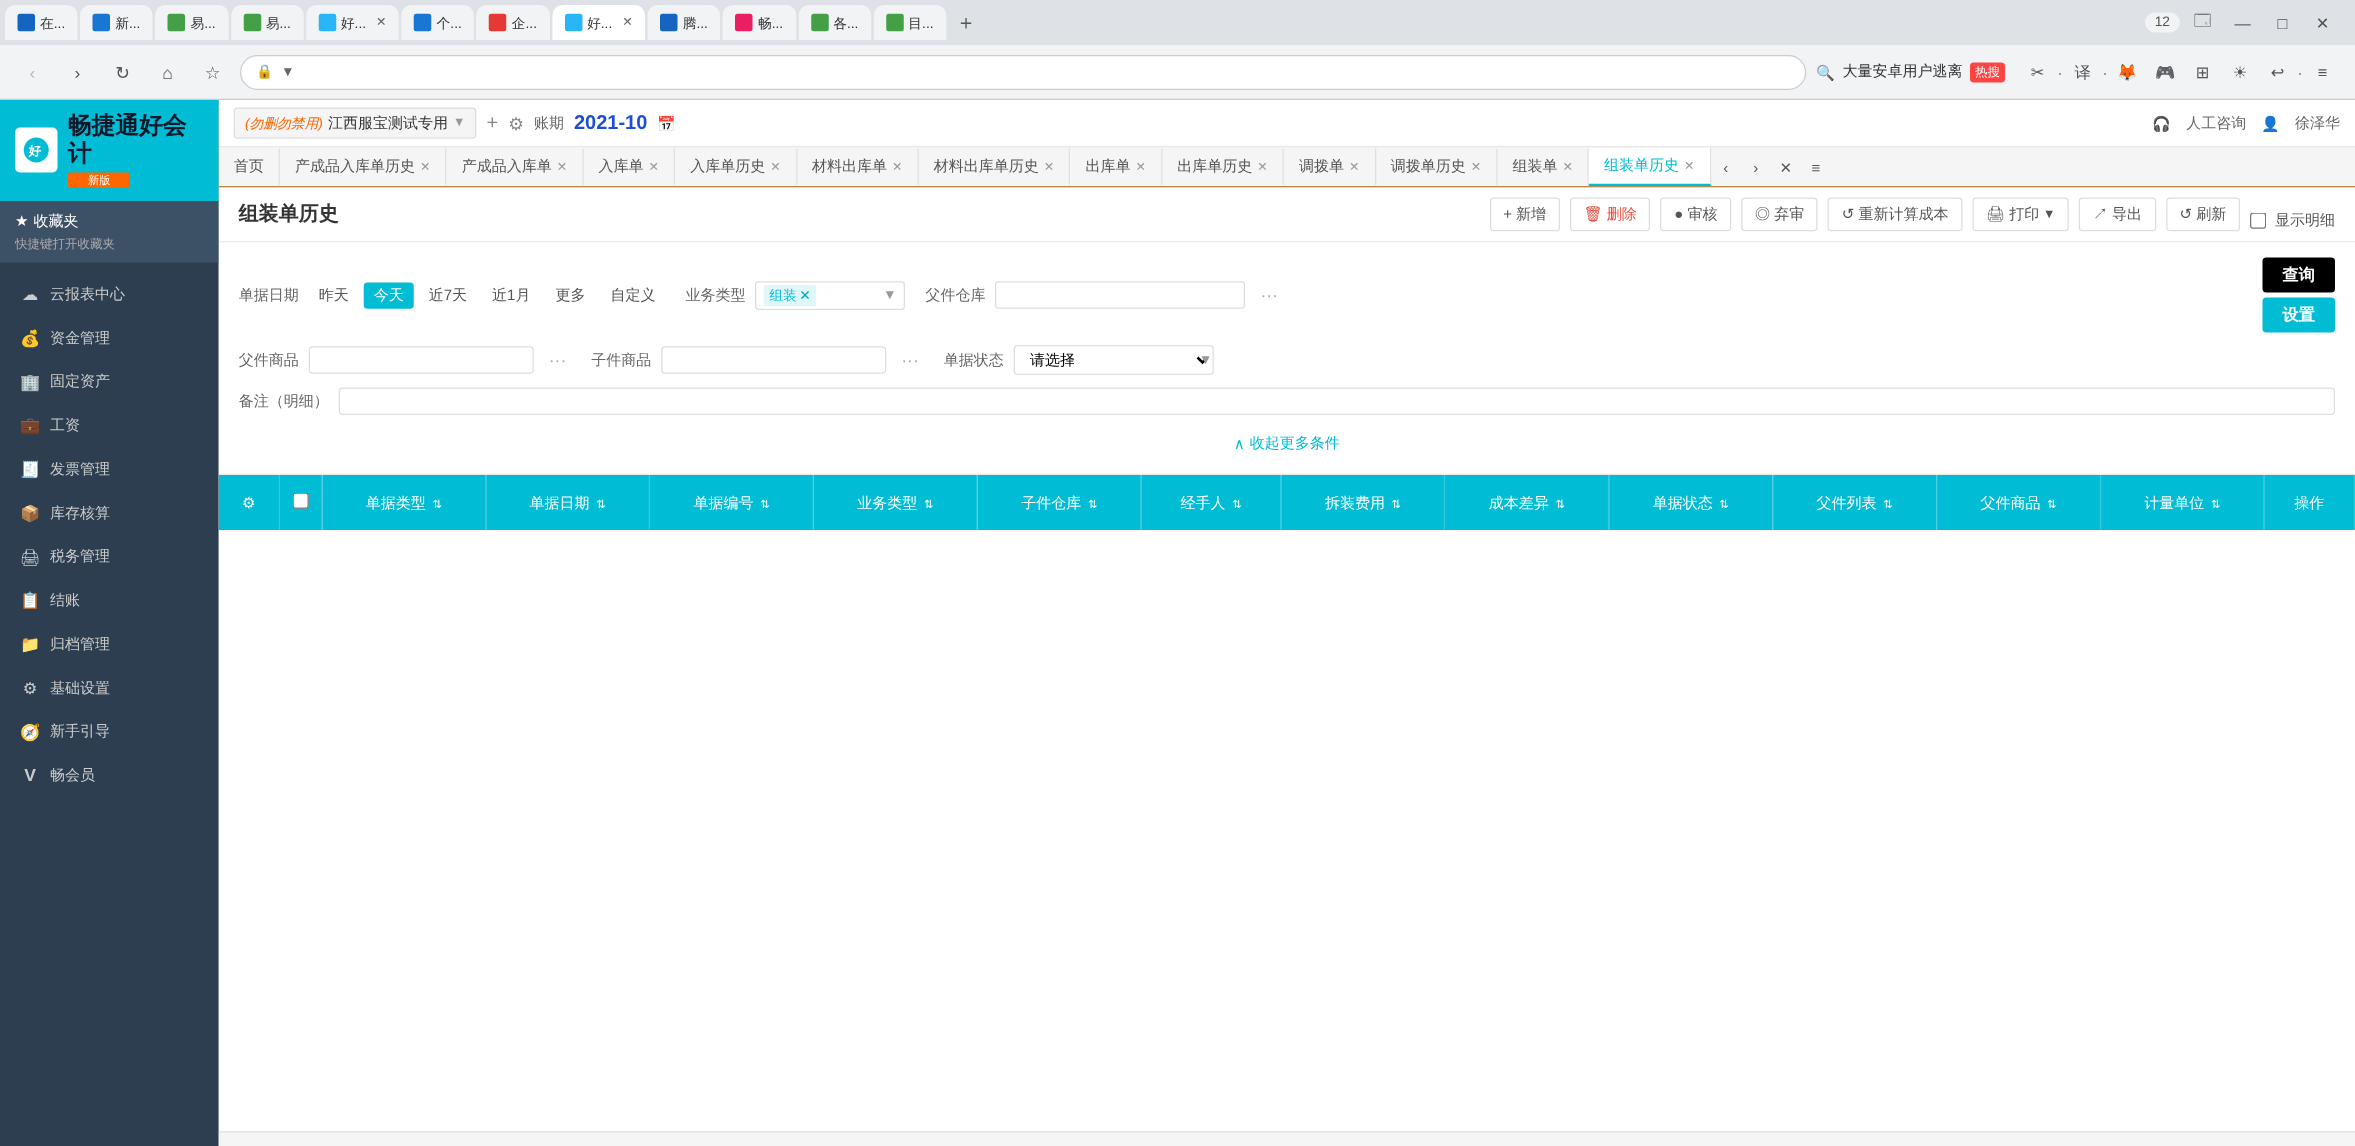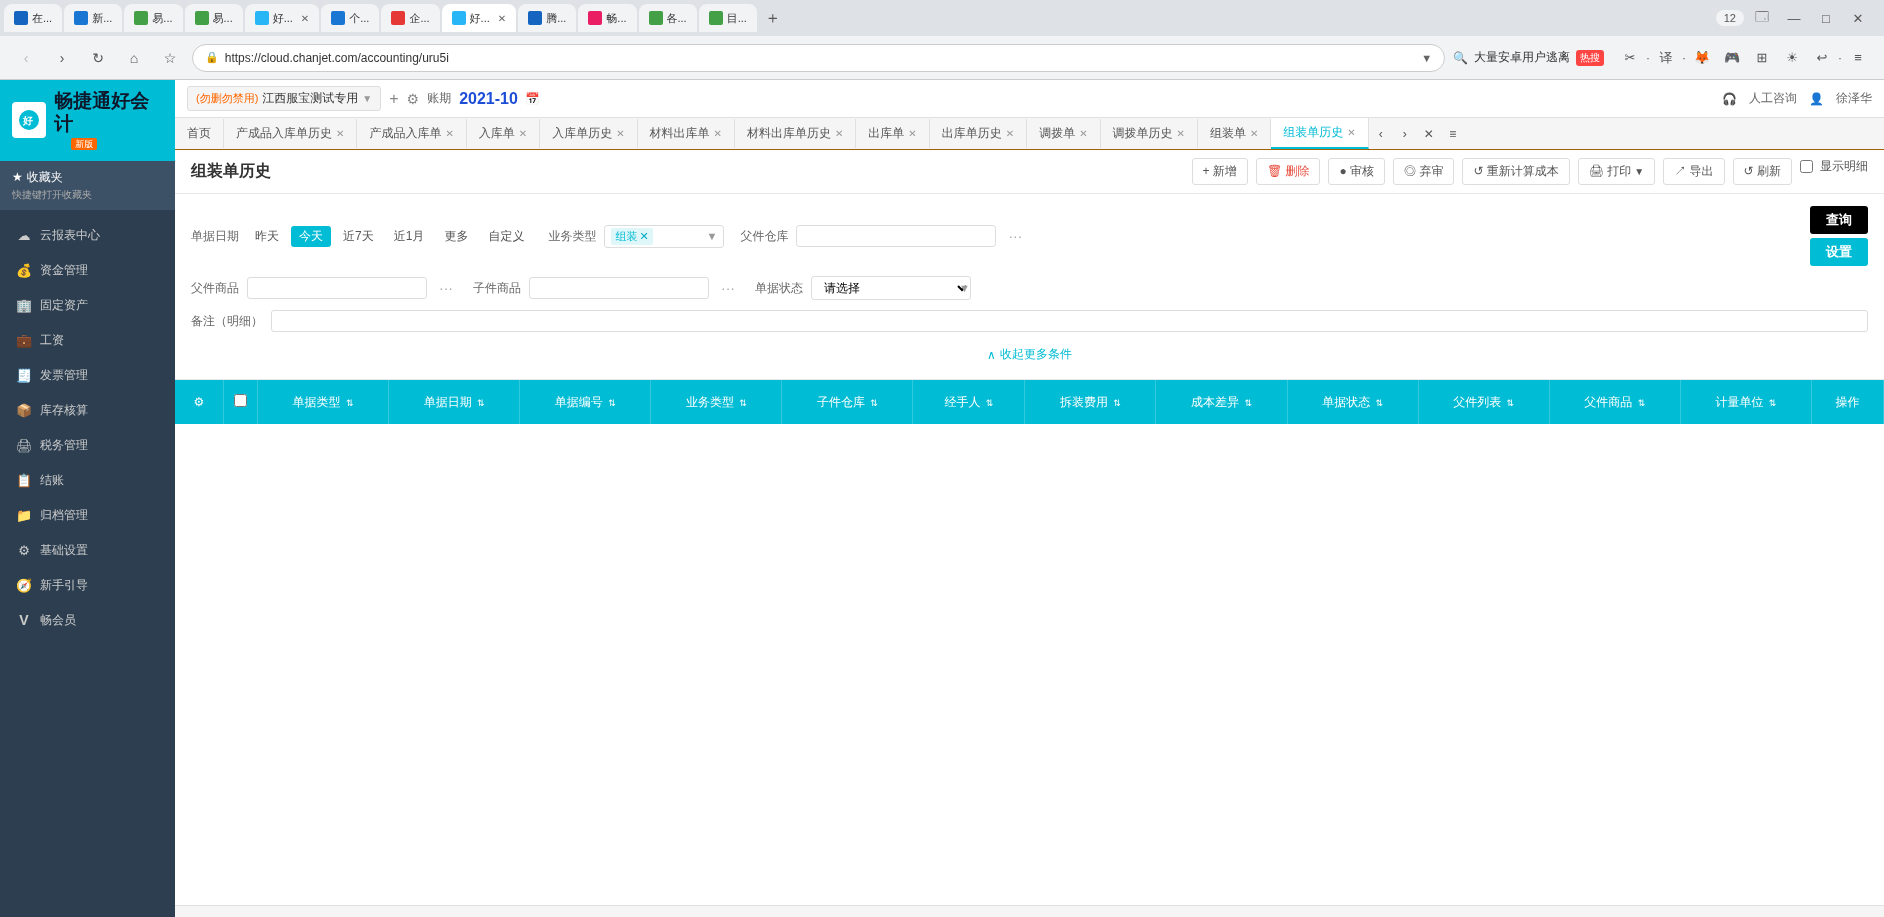--- a/index.html
+++ b/index.html
@@ -26,21 +26,21 @@
     .menu-icon-btn { width: 28px; height: 28px; display: flex; align-items: center; justify-content: center; cursor: pointer; font-size: 13px; color: #555; }
 
     
     .app-wrapper { display: flex; width: 1884px; height: 837px; }
 
     
     .sidebar { width: 175px; background: #2c3e50; display: flex; flex-direction: column; flex-shrink: 0; }
     .sidebar-logo { background: #00bcd4; padding: 10px 12px; display: flex; align-items: center; gap: 8px; }
     .logo-icon { width: 36px; height: 36px; background: #fff; border-radius: 4px; display: flex; align-items: center; justify-content: center; font-size: 10px; color: #00bcd4; font-weight: bold; }
     .logo-text { color: #0f172a; font-size: 19px; font-weight: bold; line-height: 1.2; }
-    .logo-badge { background: #ff6600; color: #fff; font-size: 9px; padding: 1px 4px; border-radius: 2px; margin-left: 17px; }
+    .logo-badge { background: #ff6600; color: #fff; font-size: 9px; padding: 1px 16px; border-radius: 2px; }
 
     .sidebar-collection { background: #3d5166; padding: 8px 12px; }
     .collection-title { color: #fff; font-size: 12px; display: flex; align-items: center; gap: 4px; }
     .collection-subtitle { color: #aaa; font-size: 10px; margin-top: 2px; }
 
     .sidebar-nav { flex: 1; padding: 8px 0; overflow-y: auto; }
     .nav-item { display: flex; align-items: center; padding: 9px 16px; color: #ccc; cursor: pointer; gap: 8px; font-size: 12px; }
     .nav-item .nav-icon { width: 16px; height: 16px; display: flex; align-items: center; justify-content: center; font-size: 13px; }
 
     
@@ -56,21 +56,21 @@
     
     .tab-bar { display: flex; align-items: center; background: #f5f5f5; border-bottom: 1px solid #a16207; overflow-x: auto; flex-shrink: 0; white-space: nowrap; }
     .page-tab { display: inline-flex; align-items: center; padding: 6px 12px; font-size: 12px; color: #555; cursor: pointer; border-right: 1px solid #e0e0e0; gap: 4px; white-space: nowrap; flex-shrink: 0; }
     .page-tab.active { background: #fff; color: #00bcd4; border-bottom: 2px solid #00bcd4; }
     .page-tab .tab-x { color: #999; font-size: 10px; cursor: pointer; }
     .tab-scroll-btn { width: 24px; height: 30px; display: flex; align-items: center; justify-content: center; cursor: pointer; color: #555; font-size: 12px; flex-shrink: 0; }
 
     
     .page-header { display: flex; align-items: center; padding: 8px 16px; border-bottom: 1px solid #e8e8e8; background: #fff; flex-shrink: 0; }
     .page-title { font-size: 16px; font-weight: bold; color: #333; }
-    .header-actions { margin-left: auto; display: flex; align-items: flex-start; gap: 8px; }
+    .header-actions { margin-left: auto; display: flex; align-items: flex-end; gap: 8px; }
     .action-btn { display: flex; align-items: center; gap: 3px; padding: 4px 10px; border: 1px solid #ddd; border-radius: 3px; background: #fff; cursor: pointer; font-size: 12px; color: #555; }
     .action-btn.danger { color: #e74c3c; }
     .display-toggle { display: flex; align-items: center; gap: 4px; font-size: 12px; color: #555; cursor: pointer; }
 
     
     .filter-area { padding: 12px 16px; background: #fff; border-bottom: 1px solid #e8e8e8; flex-shrink: 0; }
     .filter-row { display: flex; align-items: center; gap: 16px; margin-bottom: 10px; }
     .filter-group { display: flex; align-items: center; gap: 8px; }
     .filter-label { font-size: 12px; color: #666; white-space: nowrap; }
     .date-filters { display: flex; align-items: center; gap: 4px; }
@@ -176,21 +176,20 @@
   </div>
 
   <div class="browser-nav">
     <div class="nav-btn disabled">‹</div>
     <div class="nav-btn">›</div>
     <div class="nav-btn">↻</div>
     <div class="nav-btn">⌂</div>
     <div class="nav-btn">☆</div>
     <div class="address-bar">
       <span class="lock-icon">🔒</span>
-      <span class="url-text">https://cloud.chanjet.com/accounting/uru5i</span>
       <span style="color:#666; font-size:11px;">▼</span>
     </div>
     <div class="search-area">
       <span>🔍</span>
       <span>大量安卓用户逃离</span>
       <span class="hot-tag">热搜</span>
     </div>
     <div style="display:flex; align-items:center; gap:2px; margin-left:4px;">
       <div class="menu-icon-btn">✂</div>
       <span style="font-size:12px; color:#555;">·</span>
@@ -280,21 +279,21 @@
         <div class="nav-icon" style="font-weight:bold; font-size:14px;">V</div>
         <span>畅会员</span>
       </div>
     </div>
   </div>
 
   <div class="main-content">
 
     <div class="top-bar">
       <div class="company-selector">
-        <span style="color:#ff6600; font-size:11px;">(勿删勿禁用)</span>
+        <span style="color:#ff6600; font-size:11px;font-style:italic;">(勿删勿禁用)</span>
         <span>江西服宝测试专用</span>
         <span style="color:#999; font-size:10px;">▼</span>
       </div>
       <div class="nav-icon" style="color:#888; font-size:16px; cursor:pointer;">+</div>
       <div class="nav-icon" style="color:#888; font-size:14px; cursor:pointer;">⚙</div>
       <span class="period-label">账期</span>
       <span class="period-value">2021-10</span>
       <span style="cursor:pointer; color:#00bcd4;">📅</span>
       <div class="top-bar-right">
         <span style="color:#888;">🎧</span>

